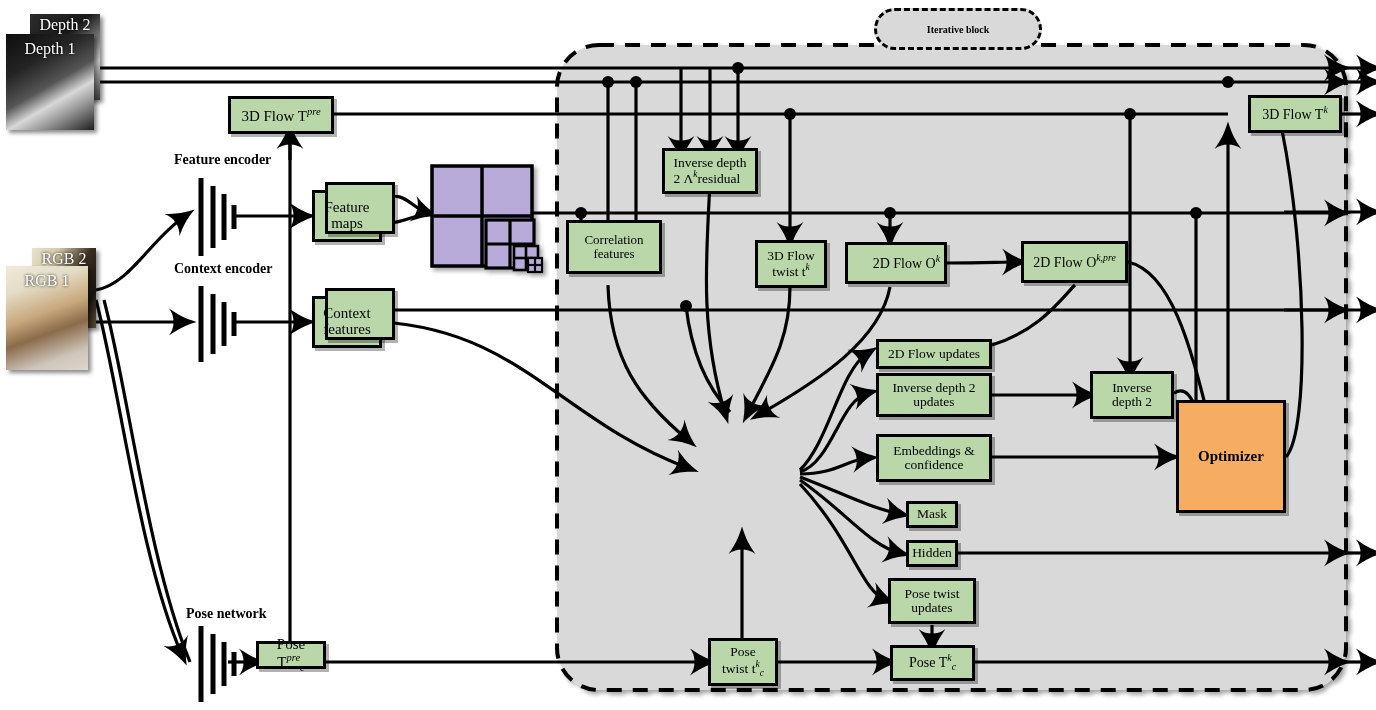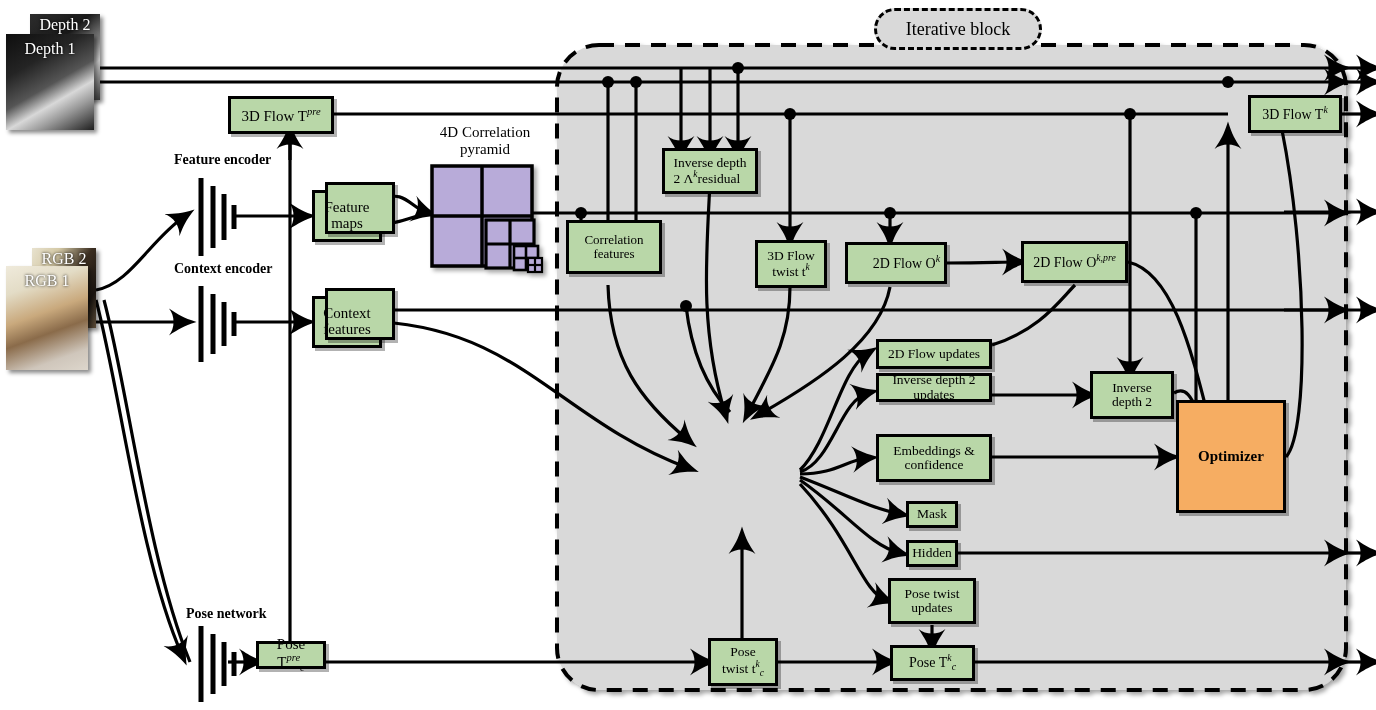--- a/index.html
+++ b/index.html
@@ -36,21 +36,21 @@
     position:absolute;font-weight:bold;font-size:14px;color:#000;
     font-family:"Liberation Serif", serif;white-space:nowrap;z-index:6;
   }
   .caption{
     position:absolute;font-size:15px;color:#000;text-align:center;
     font-family:"Liberation Serif", serif;z-index:6;line-height:1.1;
   }
   .iterlabel{
     position:absolute;display:flex;align-items:center;justify-content:center;
     background:#d9d9d9;border:3px dashed #000;border-radius:22px;
-    font-weight:normal;font-size:18px;z-index:6;
+    font-weight:bold;font-size:10px;z-index:6;
     font-family:"Liberation Serif", serif;
   }
   
   .thumb{position:absolute;z-index:4;box-shadow:3px 3px 4px rgba(0,0,0,0.45);}
   .thumb .cap{
     position:absolute;width:100%;text-align:center;color:#fff;
     font-size:16px;font-family:"Liberation Serif", serif;
     text-shadow:0 0 3px #000;
   }
   sup{font-size:0.70em;vertical-align:super;}
@@ -246,24 +246,20 @@
     <span class="cap">RGB 2</span>
   </div>
   <div class="thumb" style="left:6px;top:272px;width:82px;height:20px;background:transparent;box-shadow:none;">
     <span class="cap">RGB 1</span>
   </div>
 
   <div class="plain-label" style="left:174px;top:152px;">Feature encoder</div>
   <div class="plain-label" style="left:174px;top:261px;">Context encoder</div>
   <div class="plain-label" style="left:186px;top:606px;">Pose network</div>
 
-  <div class="caption" style="left:420px;top:124px;width:130px;">
-    <span>4D Correlation</span><br>
-    <span>pyramid</span>
-  </div>
 
   <div class="iterlabel" style="left:874px;top:8px;width:162px;height:36px;">
     <span>Iterative block</span>
   </div>
 
   <div class="node green" style="left:228px;top:96px;width:106px;height:38px;font-size:15px;">
     <span class="nodelabel">
       <span>3D Flow T</span><sup class="mathit">pre</sup>
     </span>
   </div>
@@ -318,21 +314,21 @@
   <div class="node green" style="left:1021px;top:241px;width:107px;height:42px;font-size:14px;">
     <span class="nodelabel">
       <span>2D Flow O</span><sup class="mathit">k,pre</sup>
     </span>
   </div>
 
   <div class="node green" style="left:876px;top:339px;width:116px;height:30px;font-size:13.5px;">
     <span class="nodelabel">2D Flow updates</span>
   </div>
 
-  <div class="node green" style="left:876px;top:373px;width:116px;height:29px;font-size:13.5px;">
+  <div class="node green" style="left:876px;top:373px;width:116px;height:44px;font-size:13.5px;">
     <span class="nodelabel">
       <span>Inverse depth 2</span><br>
       <span>updates</span>
     </span>
   </div>
 
   <div class="node green" style="left:876px;top:434px;width:116px;height:48px;font-size:13.5px;">
     <span class="nodelabel">
       <span>Embeddings &amp;</span><br>
       <span>confidence</span>

